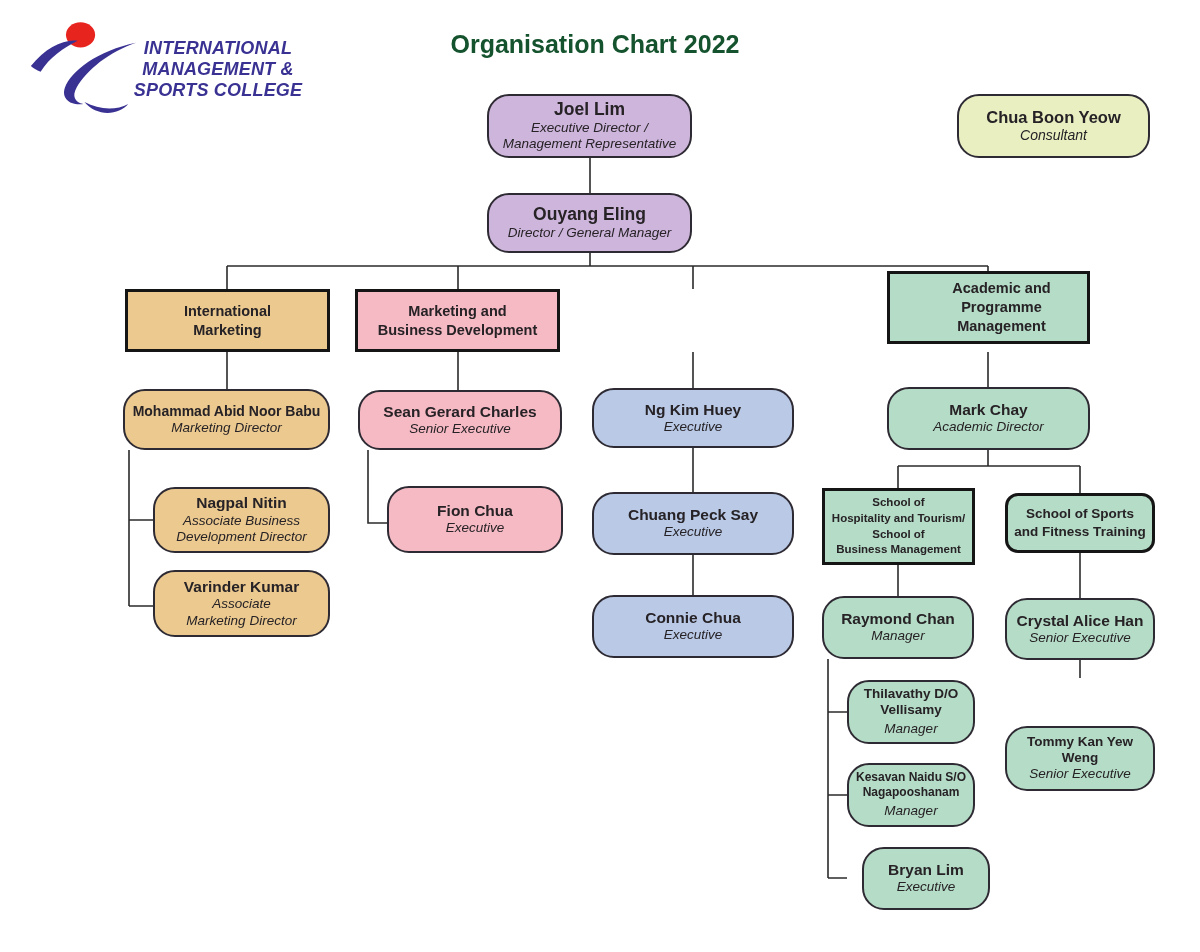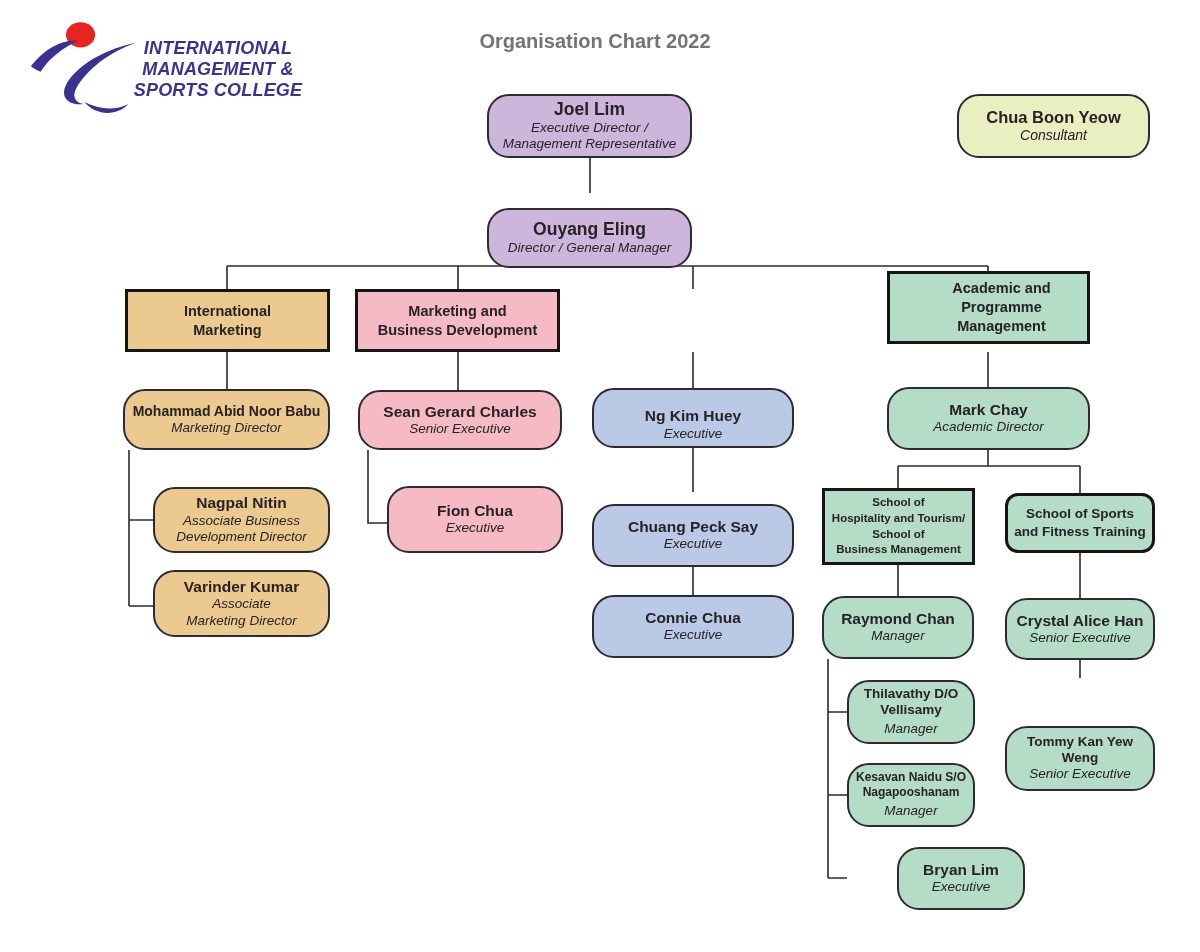--- a/index.html
+++ b/index.html
@@ -15,21 +15,21 @@
   .logo-svg{position:absolute;left:26px;top:14px;width:112px;height:106px;}
   .logo-text{
     position:absolute;left:128px;top:38px;width:180px;
     color:var(--logo-purple);
     font-weight:bold;font-style:italic;
     font-size:18px;line-height:1.17;
     text-align:center;white-space:pre-line;letter-spacing:0.2px;
   }
   .page-title{
     position:absolute;left:350px;top:30px;width:490px;
-    text-align:center;font-weight:bold;font-size:20px;color:#737373;
+    text-align:center;font-weight:bold;font-size:25px;color:#14532d;
   }
   
   .connectors{position:absolute;left:0;top:0;width:1200px;height:952px;}
   .connectors path{stroke:var(--line);stroke-width:1.6;fill:none;}
   
   .node{
     position:absolute;box-sizing:border-box;
     display:flex;flex-direction:column;justify-content:center;align-items:center;
     text-align:center;padding:4px 6px;
   }
@@ -88,21 +88,21 @@
     <div class="name lg">Joel Lim</div>
     <div class="role">Executive Director /
 Management Representative</div>
   </div>
 
   <div class="node rounded fill-consultant" style="left:957px;top:94px;width:193px;height:64px;">
     <div class="name lg" style="font-size:16.5px;">Chua Boon Yeow</div>
     <div class="role lg">Consultant</div>
   </div>
 
-  <div class="node rounded fill-purple" style="left:487px;top:193px;width:205px;height:60px;margin-top:15px;">
+  <div class="node rounded fill-purple" style="left:487px;top:193px;width:205px;height:60px;">
     <div class="name lg">Ouyang Eling</div>
     <div class="role">Director / General Manager</div>
   </div>
 
   <div class="node dept fill-tan" style="left:125px;top:289px;width:205px;height:63px;">
     <div class="dept-label">International
 Marketing</div>
   </div>
   <div class="node dept fill-pink" style="left:355px;top:289px;width:205px;height:63px;">
     <div class="dept-label">Marketing and
@@ -130,25 +130,25 @@
 
   <div class="node rounded fill-pink" style="left:358px;top:390px;width:204px;height:60px;">
     <div class="name">Sean Gerard Charles</div>
     <div class="role">Senior Executive</div>
   </div>
   <div class="node rounded fill-pink" style="left:387px;top:486px;width:176px;height:67px;">
     <div class="name">Fion Chua</div>
     <div class="role">Executive</div>
   </div>
 
-  <div class="node rounded fill-blue" style="left:592px;top:388px;width:202px;height:60px;justify-content:flex-end;">
+  <div class="node rounded fill-blue" style="left:592px;top:388px;width:202px;height:60px;">
     <div class="name">Ng Kim Huey</div>
     <div class="role">Executive</div>
   </div>
-  <div class="node rounded fill-blue" style="left:592px;top:504px;width:202px;height:63px;">
+  <div class="node rounded fill-blue" style="left:592px;top:492px;width:202px;height:63px;">
     <div class="name">Chuang Peck Say</div>
     <div class="role">Executive</div>
   </div>
   <div class="node rounded fill-blue" style="left:592px;top:595px;width:202px;height:63px;">
     <div class="name">Connie Chua</div>
     <div class="role">Executive</div>
   </div>
 
   <div class="node rounded fill-green" style="left:887px;top:387px;width:203px;height:63px;">
     <div class="name">Mark Chay</div>
@@ -175,21 +175,21 @@
 Vellisamy</div>
     <div class="gap"></div>
     <div class="role">Manager</div>
   </div>
   <div class="node rounded fill-green" style="left:847px;top:763px;width:128px;height:64px;">
     <div class="name xs">Kesavan Naidu S/O
 Nagapooshanam</div>
     <div class="gap"></div>
     <div class="role">Manager</div>
   </div>
-  <div class="node rounded fill-green" style="left:897px;top:847px;width:128px;height:63px;">
+  <div class="node rounded fill-green" style="left:862px;top:847px;width:128px;height:63px;">
     <div class="name">Bryan Lim</div>
     <div class="role">Executive</div>
   </div>
 
   <div class="node rounded fill-green" style="left:1005px;top:598px;width:150px;height:62px;">
     <div class="name">Crystal Alice Han</div>
     <div class="role">Senior Executive</div>
   </div>
   <div class="node rounded fill-green" style="left:1005px;top:678px;width:150px;height:65px;margin-top:48px;">
     <div class="name sm">Tommy Kan Yew Weng</div>

